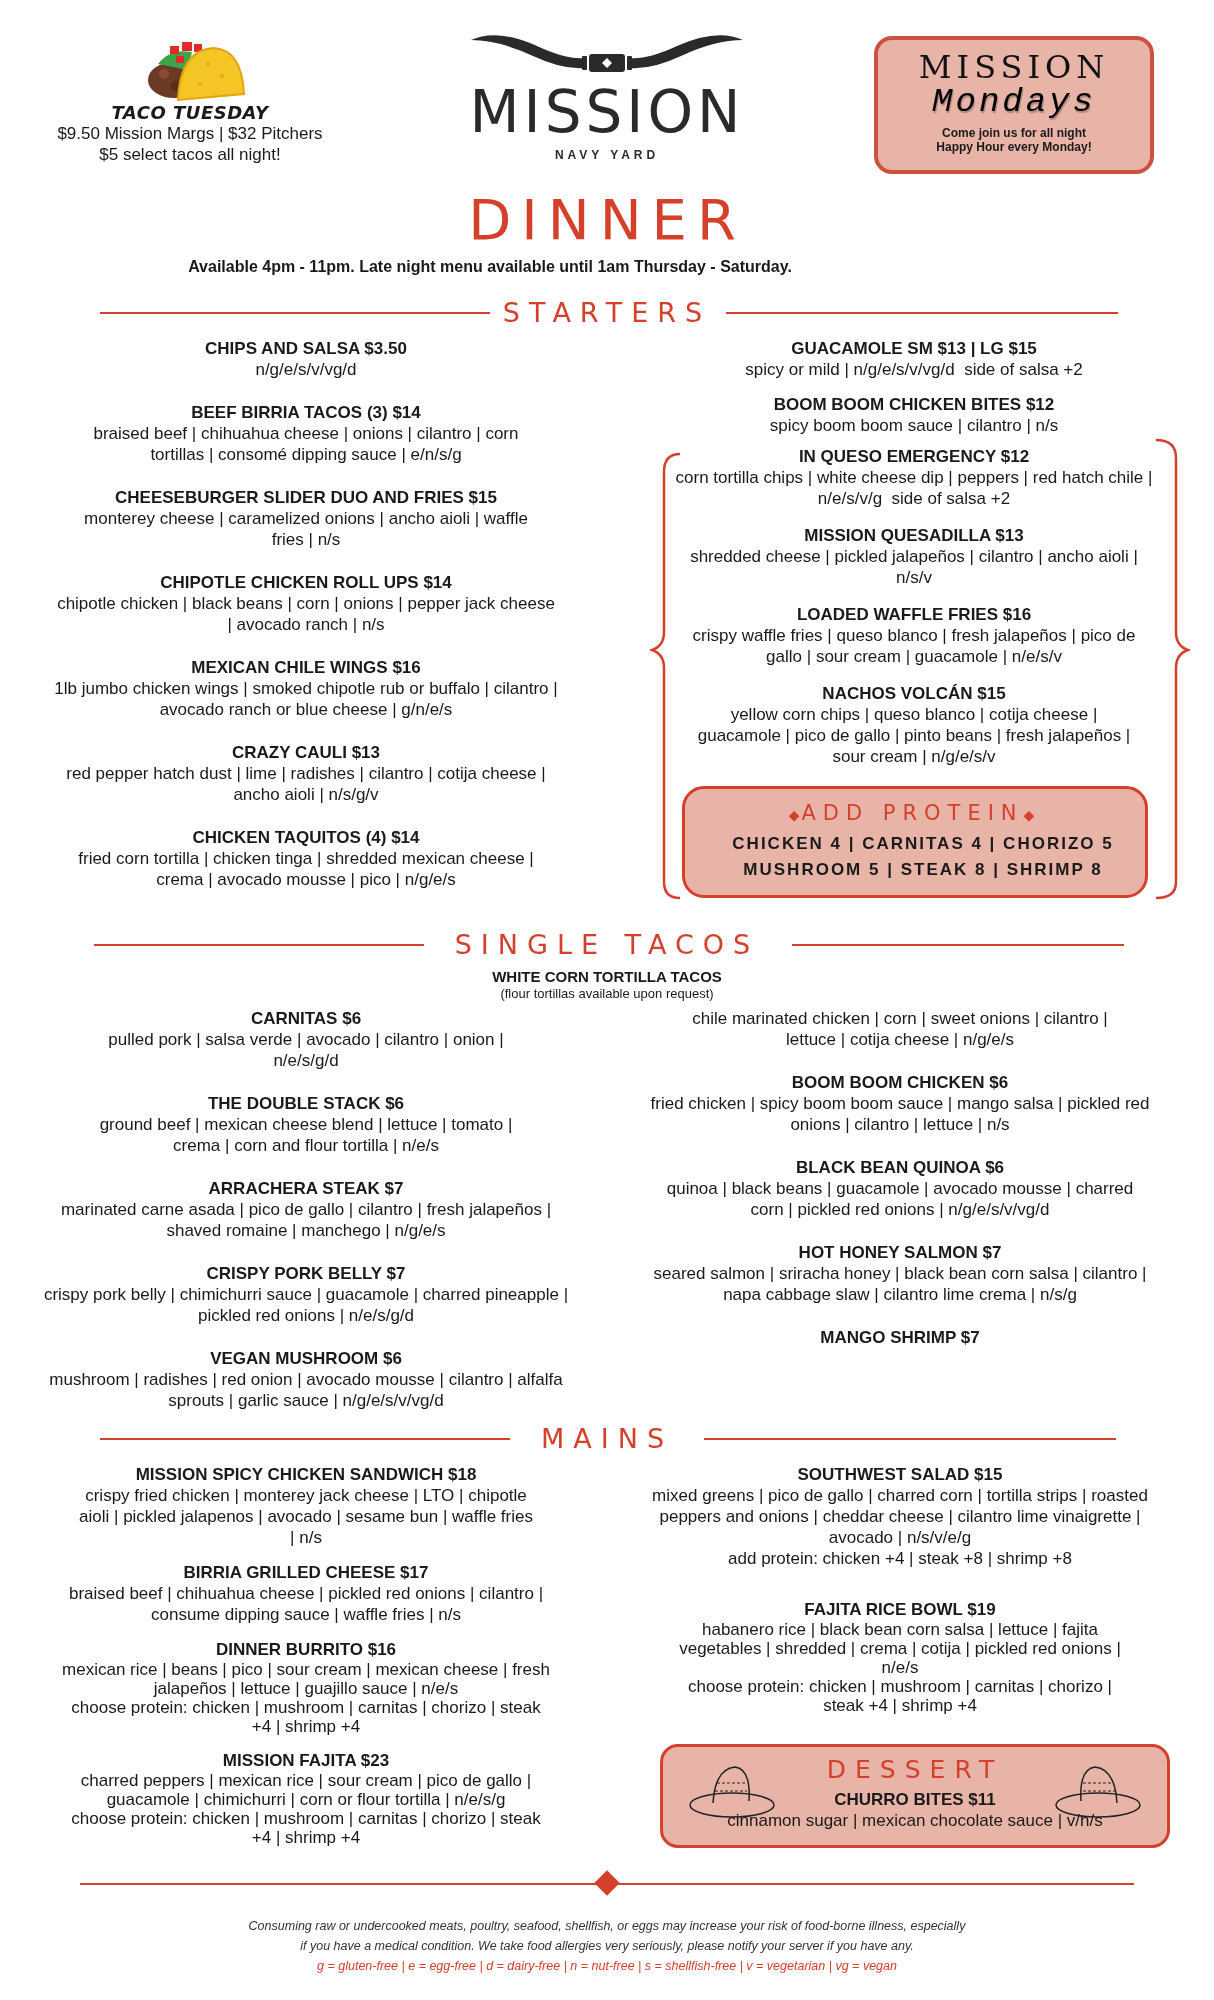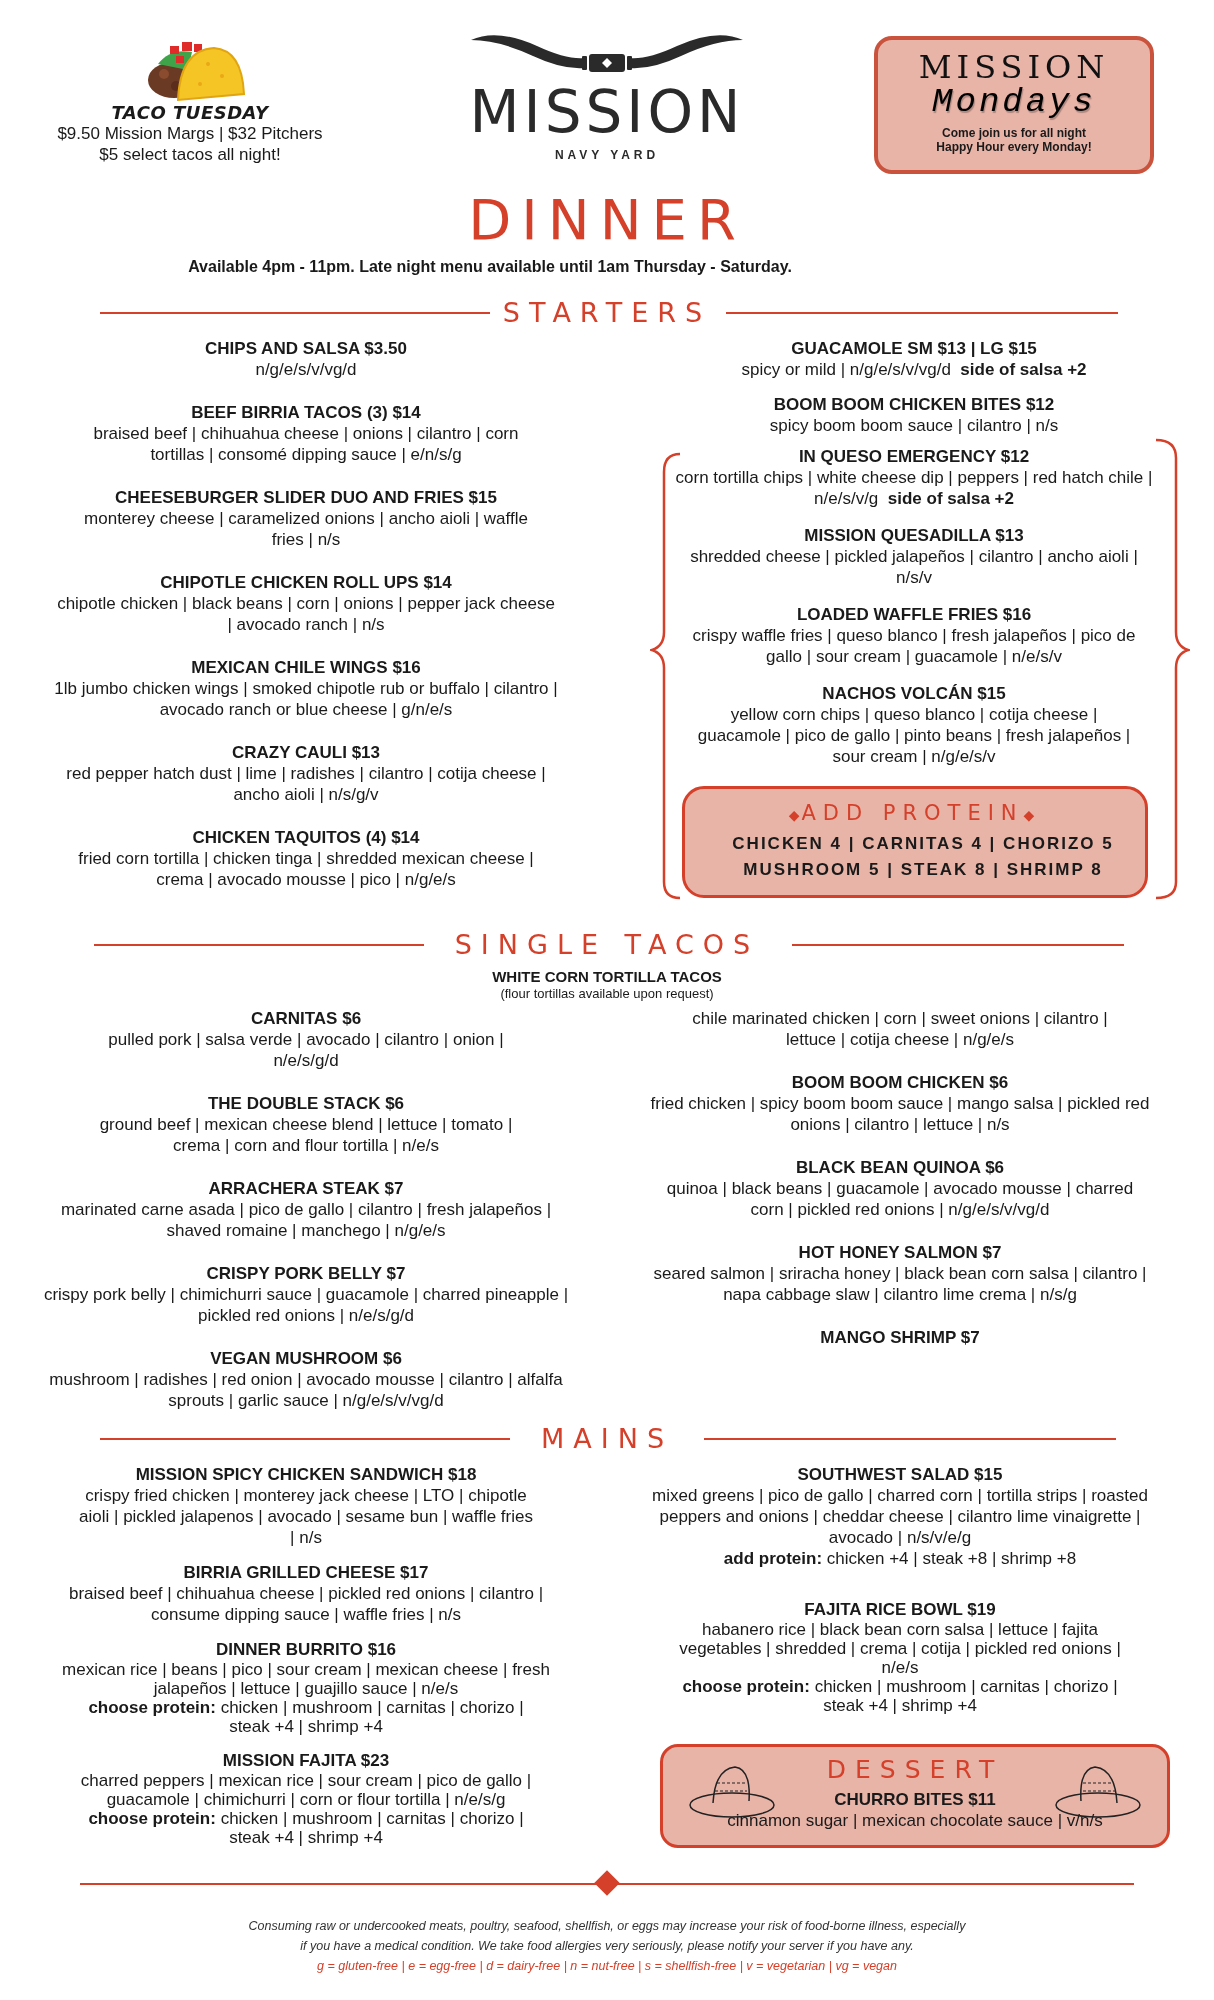--- a/index.html
+++ b/index.html
@@ -34,21 +34,21 @@
   
   .sec { left: 0; width: 1214px; height: 30px; }
   .sec .line { position: absolute; top: 14px; height: 2px; background: #d4402a; }
   .sec .label { position: absolute; left: 0; width: 100%; top: 0; text-align: center; font-family: "DejaVu Sans", sans-serif; font-size: 27px; letter-spacing: 9px; color: #d4402a; line-height: 30px; }
 
   
   .col { width: 560px; text-align: center; }
   .item { margin-bottom: 22px; }
   .item-name { font-weight: bold; font-size: 17px; line-height: 21px; }
   .item-desc { font-size: 17px; line-height: 21px; }
-  .item-desc b { font-weight: bold; margin-top: 24px; }
+  .item-desc b { font-weight: normal; margin-top: 24px; }
 
   
   .protein-box { left: 682px; top: 786px; width: 466px; height: 112px; background: #e8b4a8; border: 3px solid #d4402a; border-radius: 22px; text-align: center; }
   .protein-title { font-family: "DejaVu Sans", sans-serif; font-size: 21px; letter-spacing: 7px; color: #d4402a; margin-top: 12px; }
   .protein-line { font-weight: bold; font-size: 17px; letter-spacing: 2px; line-height: 26px; margin-left: 16px; }
 
   .brace-svg { left: 650px; top: 432px; width: 540px; height: 480px; }
 
   .sub-head { left: 0; width: 1214px; top: 968px; text-align: center; }
   .sub-head .t1 { font-weight: bold; font-size: 15px; line-height: 18px; }

